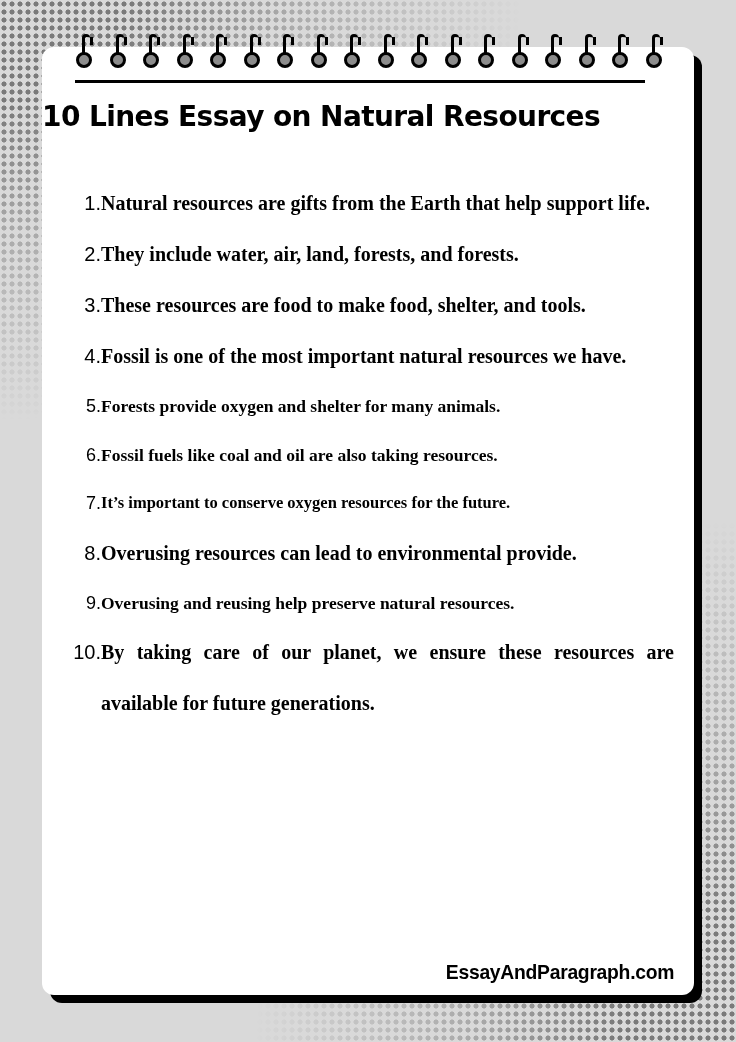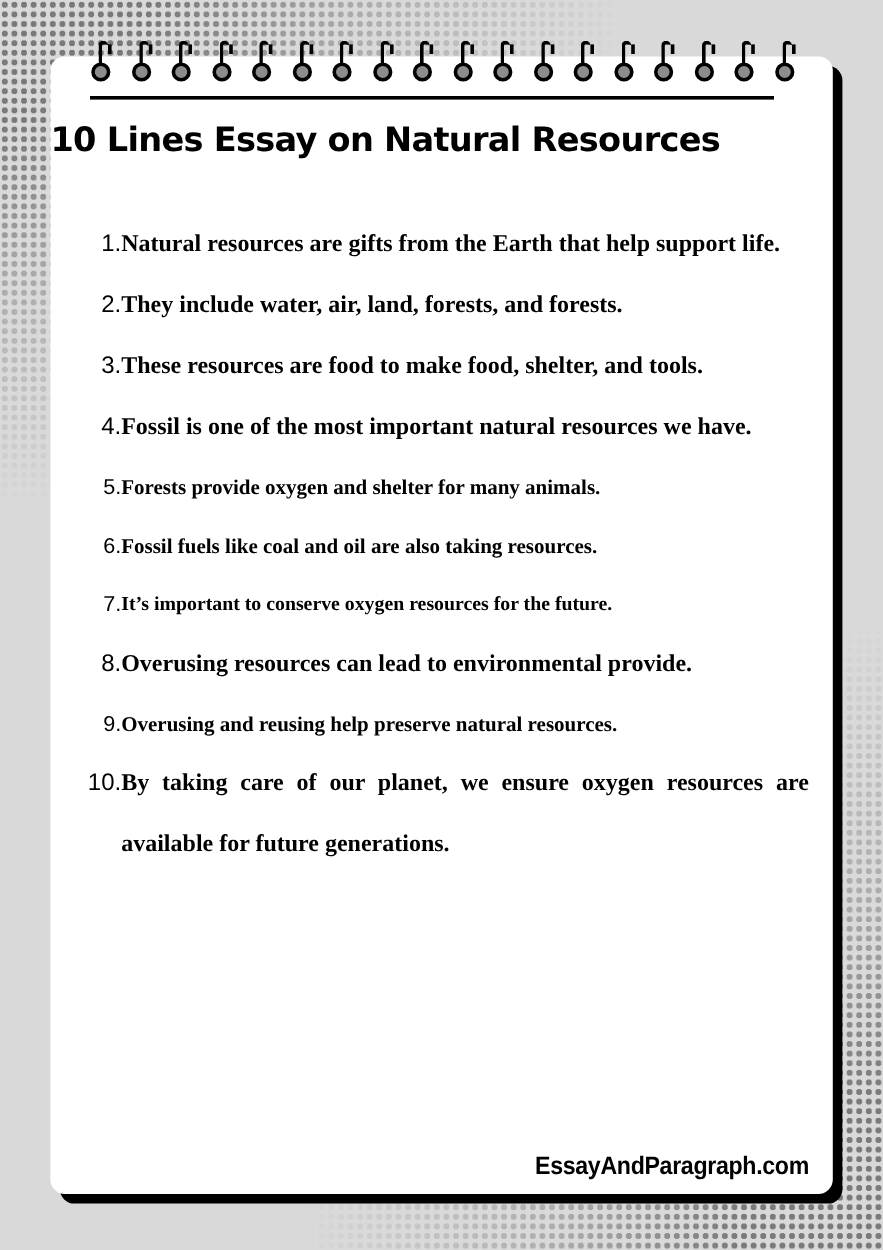--- a/index.html
+++ b/index.html
@@ -190,17 +190,17 @@
   <li class="item big">
     <span class="num">8.</span>
     <span class="txt">Overusing resources can lead to environmental provide.</span>
   </li>
   <li class="item small">
     <span class="num">9.</span>
     <span class="txt">Overusing and reusing help preserve natural resources.</span>
   </li>
   <li class="item big">
     <span class="num">10.</span>
-    <span class="txt">By taking care of our planet, we ensure oxygen resources are available for future generations.</span>
+    <span class="txt">By taking care of our planet, we ensure these resources are available for future generations.</span>
   </li>
 </ol>
 
 <div class="footer">EssayAndParagraph.com</div>
 
 </body></html>

